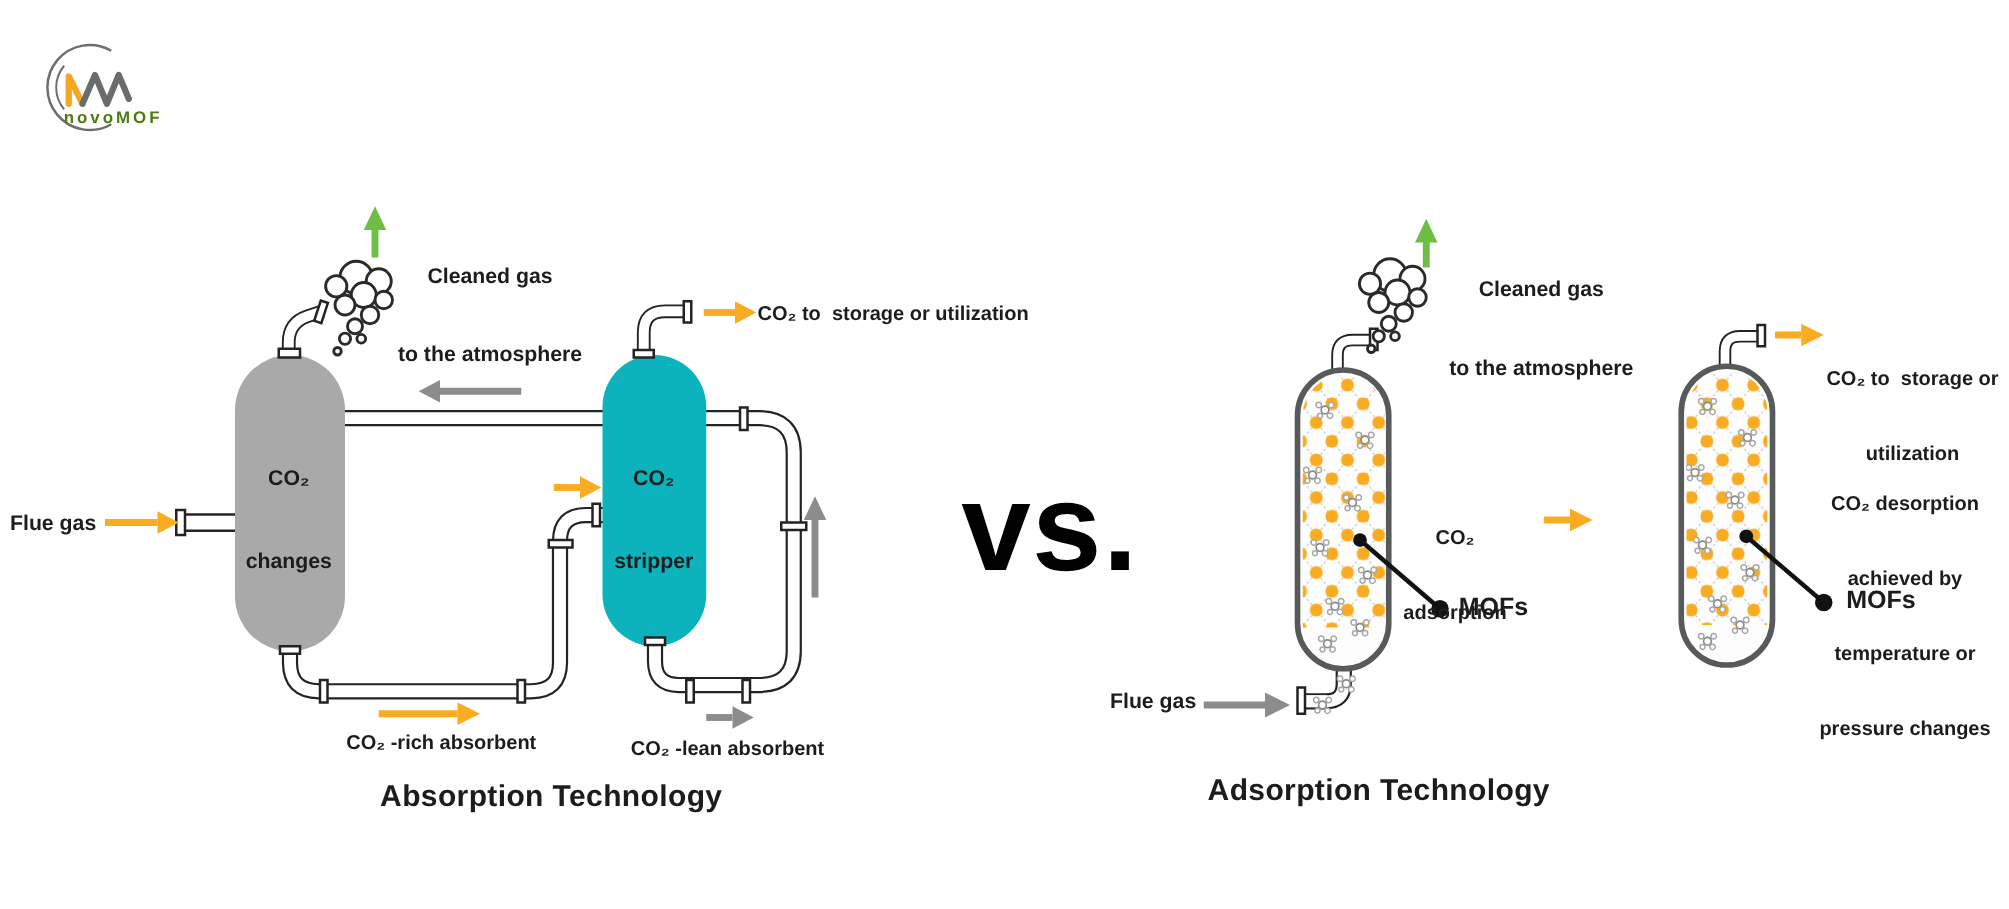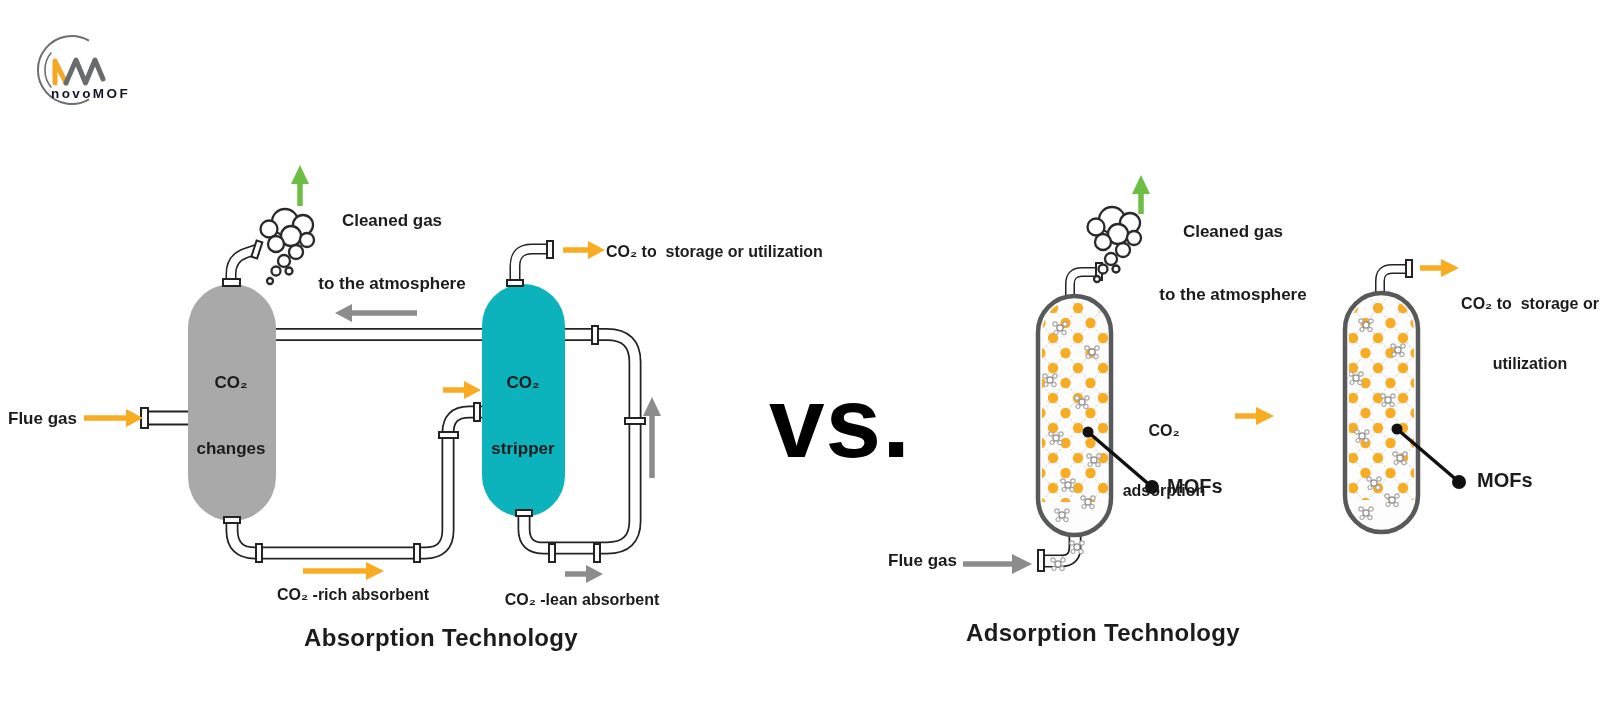--- a/index.html
+++ b/index.html
@@ -8,21 +8,21 @@
   #gfx{position:absolute;left:0;top:0;}
   .lbl{position:absolute;font-weight:700;color:#1c1c1c;white-space:pre;line-height:21px;font-size:17px;}
   .ctr{transform:translateX(-50%);text-align:center;}
   .small{font-size:16px;line-height:20px;}
   .title{font-size:24px;letter-spacing:.3px;}
   .mofs{font-size:20px;}
   .vessel-lbl{font-size:17px;line-height:22px;}
   #vs{position:absolute;left:840px;top:372px;transform:translateX(-50%);
       font-size:100px;font-weight:700;line-height:1;letter-spacing:1px;color:#000000;}
   #brand{position:absolute;left:51px;top:86px;font-size:13.5px;font-weight:700;
-         letter-spacing:2.4px;color:#0f172a;text-align:right;}
+         letter-spacing:2.4px;color:#4d7c0f;text-align:right;}
 </style>
 </head>
 <body>
 
 <div id="stage">
 
 <svg id="gfx" width="1607" height="727" viewBox="0 0 1607 727">
   <defs>
     <clipPath id="clipV1">
           <rect x="1042" y="300" width="66" height="232" rx="33"></rect>
@@ -272,16 +272,22 @@
 
 <div class="lbl" style="left:888px;top:550px;">Flue gas</div>
 
 <div class="lbl ctr title" style="left:1103px;top:622px;">Adsorption Technology</div>
 
 <div class="lbl ctr small" style="left:1530px;top:254px;">
   <span style="display:block">CO₂ to  storage or</span>
   <span style="display:block">utilization</span>
 </div>
 
+<div class="lbl ctr small" style="left:1524px;top:354px;">
+  <span style="display:block">CO₂ desorption</span>
+  <span style="display:block">achieved by</span>
+  <span style="display:block">temperature or</span>
+  <span style="display:block">pressure changes</span>
+</div>
 
 <div class="lbl mofs" style="left:1477px;top:470px;">MOFs</div>
 
 </div>
 
 </body></html>

